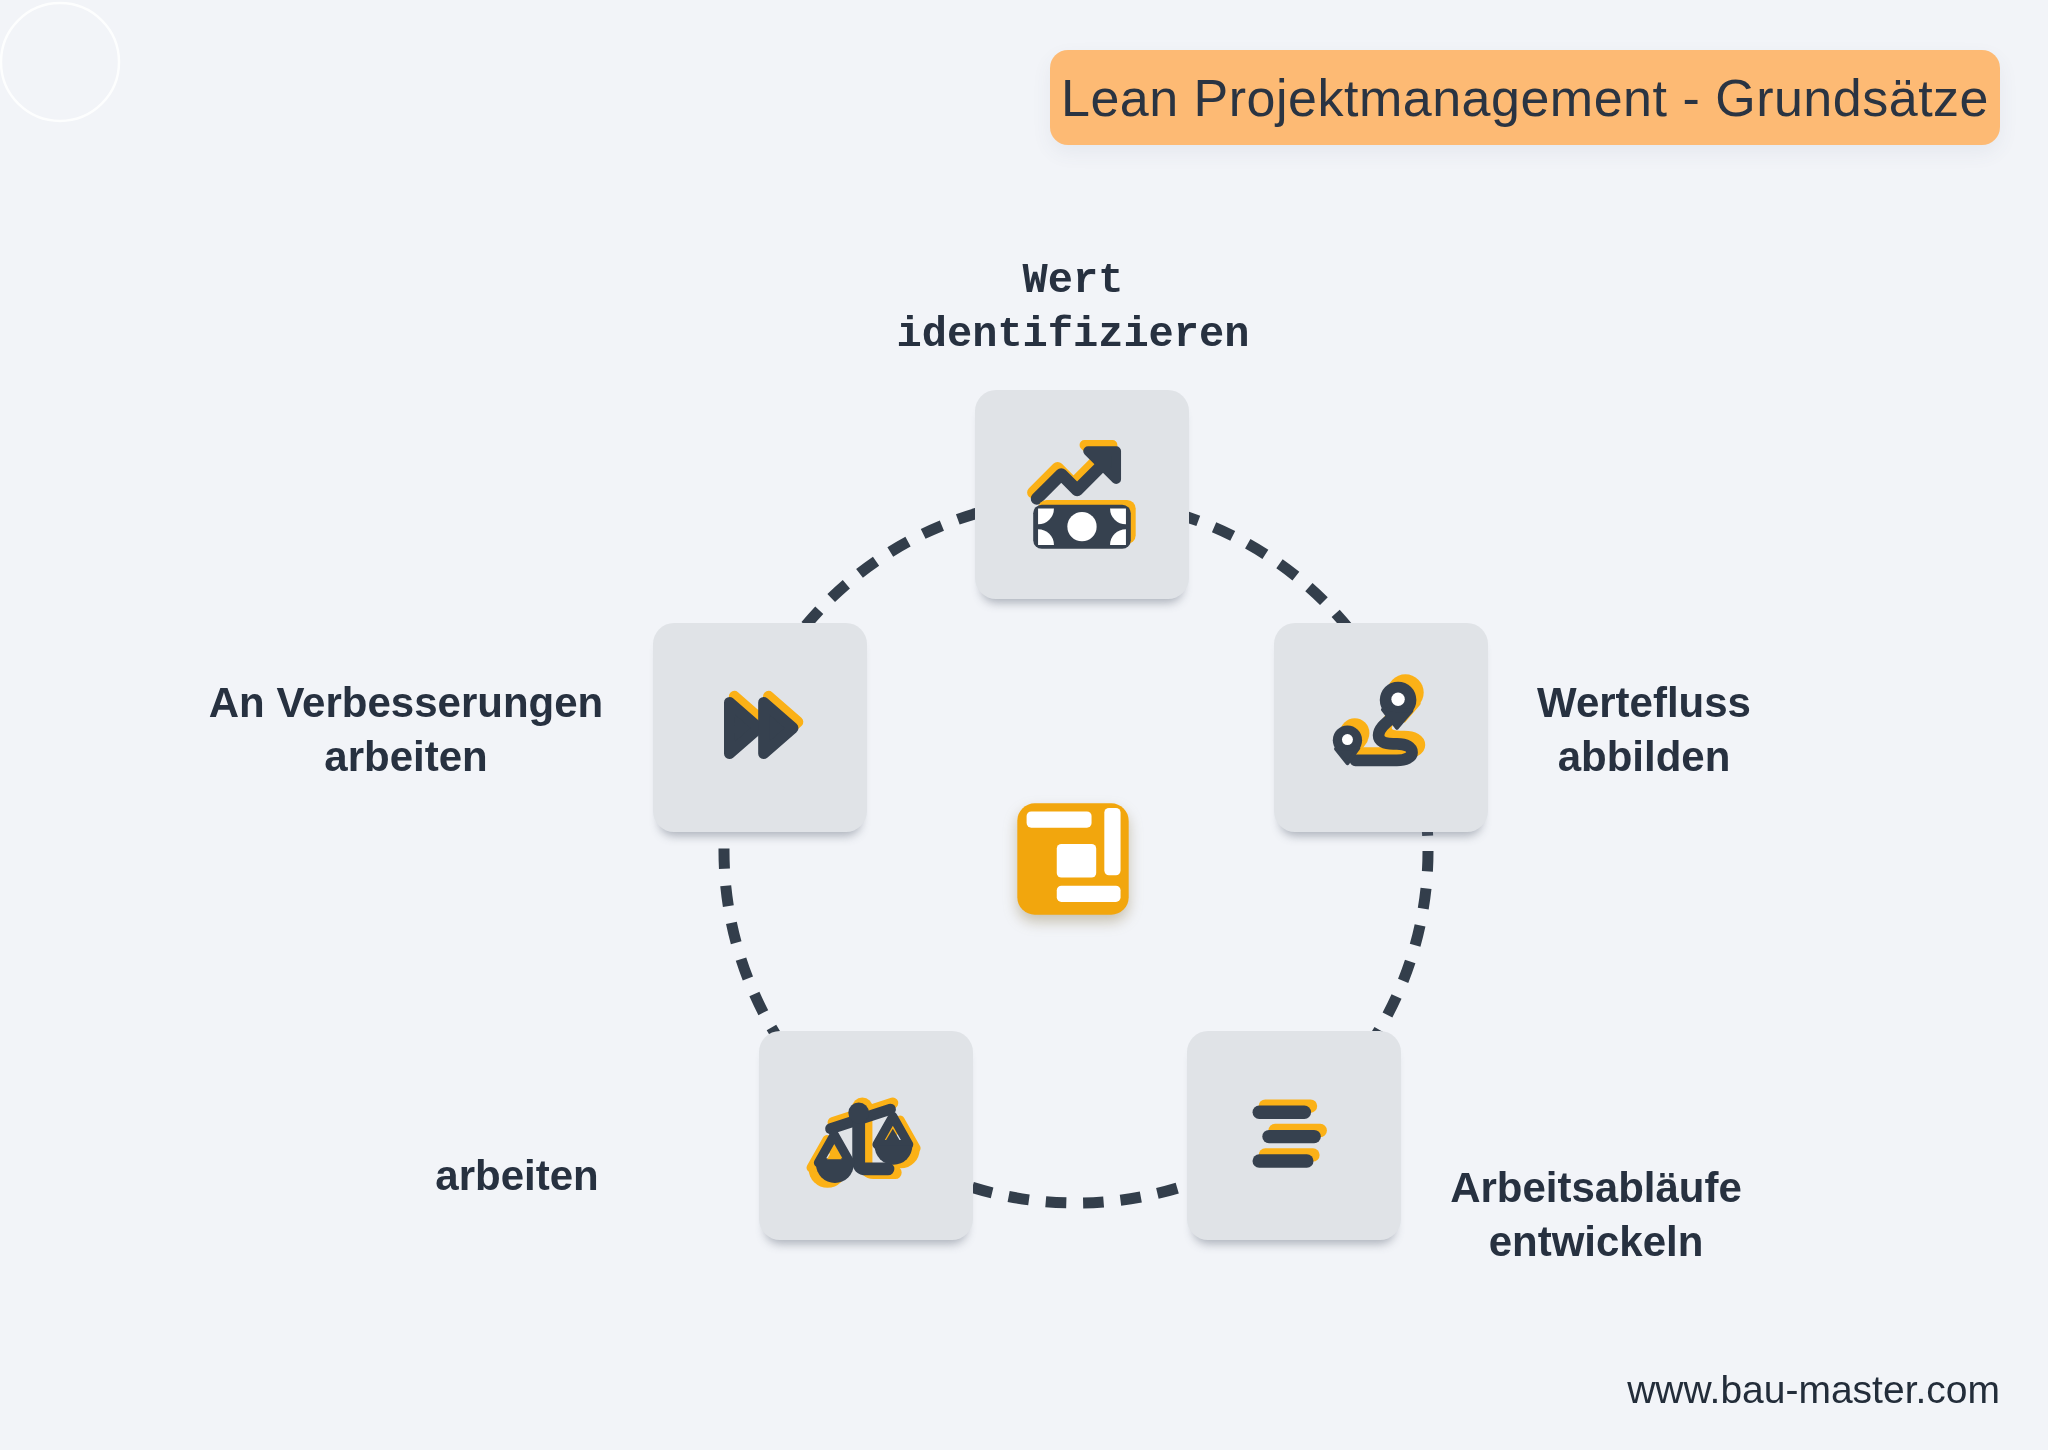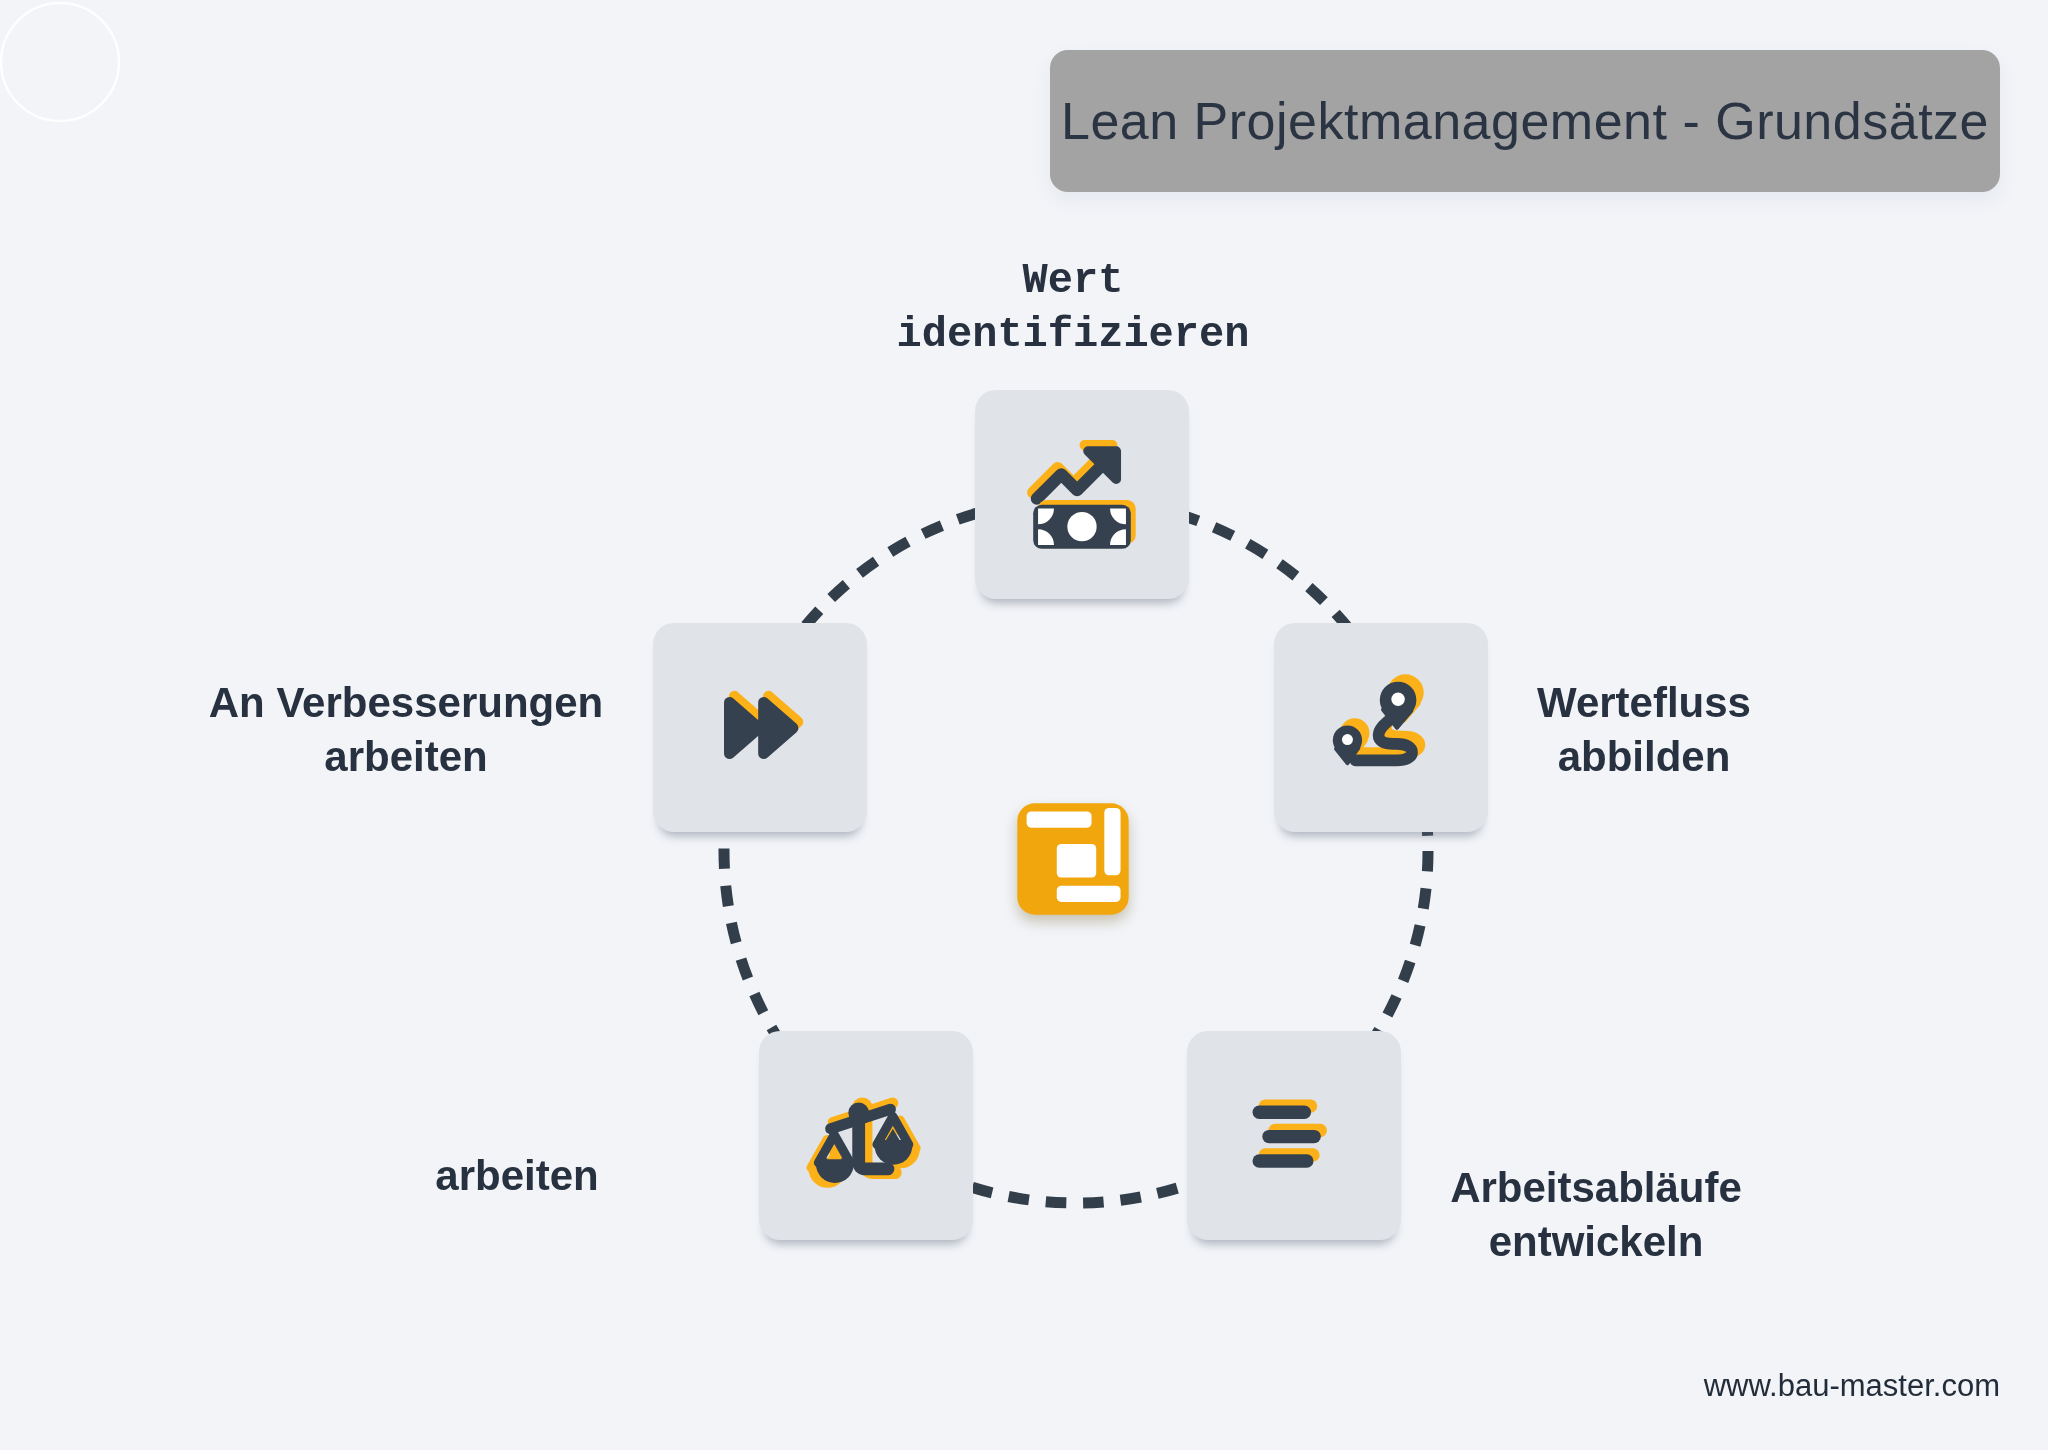--- a/index.html
+++ b/index.html
@@ -19,22 +19,22 @@
     background:var(--bg);
     position:relative;
     overflow:hidden;
   }
   .stage{position:absolute;inset:0;}
   .corner-ring{position:absolute;left:0;top:0;pointer-events:none;}
   .dash-layer{position:absolute;left:0;top:0;}
 
   .title-card{
     position:absolute;
-    left:1050px;top:50px;width:950px;height:142px;
-    background:#a3a3a3;border-radius:18px;
+    left:1050px;top:50px;width:950px;height:95px;
+    background:#fdba74;border-radius:18px;
     box-shadow:0 8px 20px rgba(70,85,110,.07);
     display:flex;align-items:center;justify-content:center;
   }
   .title-card h1{
     font-size:52px;font-weight:500;letter-spacing:.5px;
     color:var(--title-text);white-space:nowrap;
   }
 
   .icon-card{
     position:absolute;width:214px;height:209px;
@@ -63,21 +63,21 @@
   .label-left-upper{left:406px;top:730px;}
   .principle-label span{display:block;}
 
   .center-logo{
     position:absolute;left:1015px;top:801px;width:116px;height:116px;
   }
   .center-logo svg{width:100%;height:100%;filter:drop-shadow(0 7px 7px rgba(120,100,45,.35));}
 
   .footer-url{
     position:absolute;right:48px;top:1368px;
-    font-size:31px;font-weight:400;color:#232d3a;
+    font-size:39px;font-weight:400;color:#232d3a;
   }
 
   
   .fd{fill:var(--dark);}
   .fw{fill:#ffffff;}
   .fy{fill:var(--yellow);}
   .sd{stroke:var(--dark);fill:none;}
   .sdf{stroke:var(--dark);fill:var(--dark);}
   .sy{stroke:var(--yellow);fill:none;}
   .syf{stroke:var(--yellow);fill:var(--yellow);}

